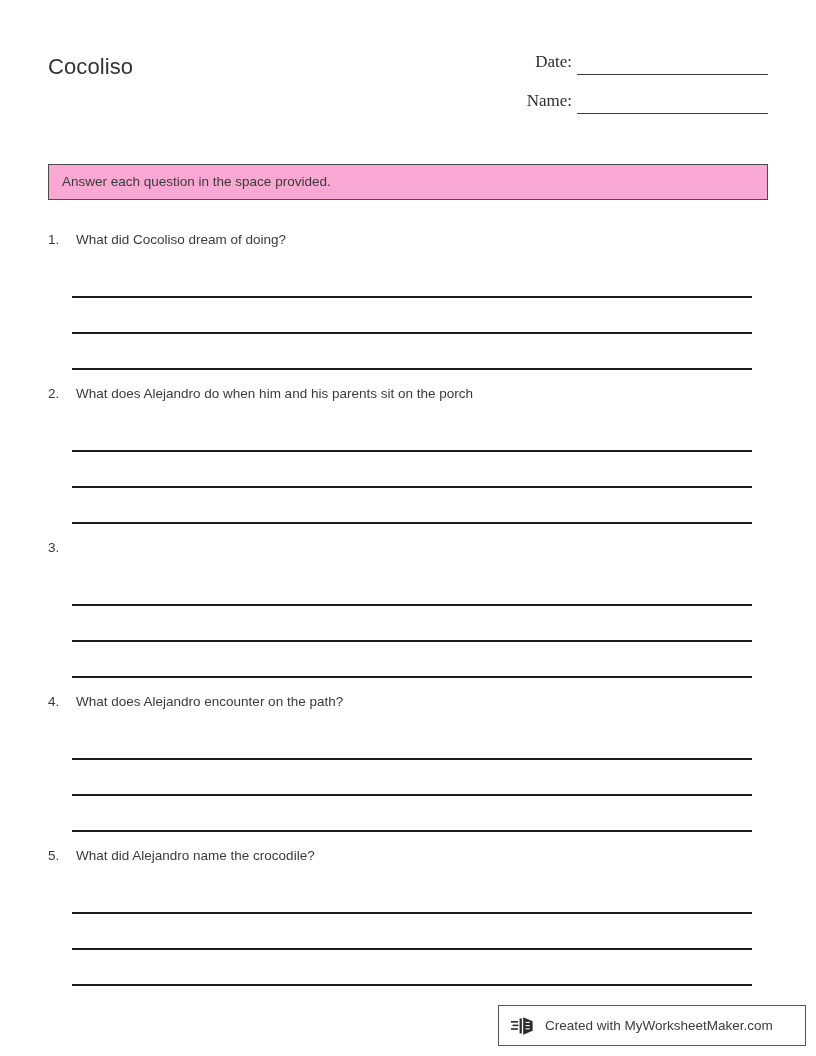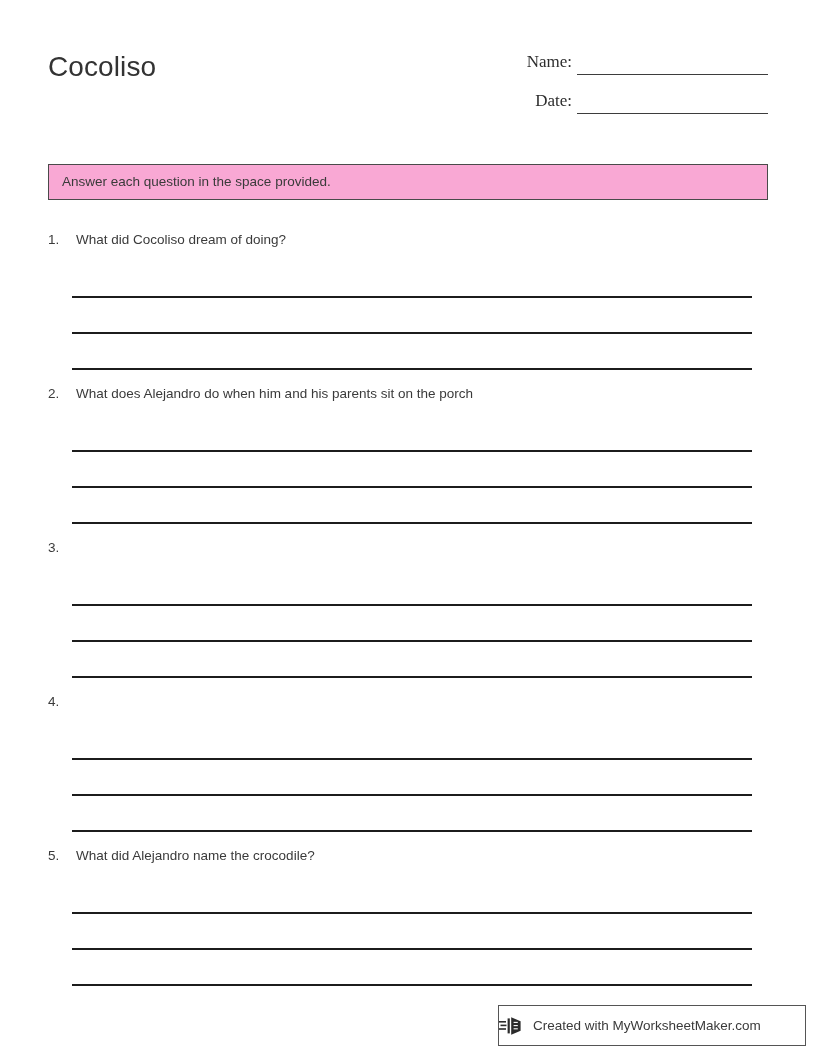--- a/index.html
+++ b/index.html
@@ -27,21 +27,21 @@
     position: absolute;
     left: 0;
     top: 0;
     width: 816px;
     height: 140px;
   }
   .title {
     position: absolute;
     left: 48px;
     top: 48px;
-    font-size: 28px;
+    font-size: 22px;
     font-weight: 400;
     letter-spacing: 0.1px;
     color: #333333;
     line-height: 38px;
     white-space: nowrap;
   }
 
   .namedate {
     position: absolute;
     right: 48px;
@@ -145,20 +145,21 @@
     position: absolute;
     left: 498px;
     top: 1005px;
     width: 308px;
     height: 41px;
     box-sizing: border-box;
     border: 1.2px solid #555555;
     background: #ffffff;
     display: flex;
     align-items: center;
+    padding-left: 12px;
   }
   .footer-logo {
     width: 26px;
     height: 22px;
     flex: 0 0 26px;
     display: block;
   }
   .footer-text {
     margin-left: 8px;
     font-size: 13.5px;
@@ -170,27 +171,27 @@
 </head>
 <body>
 
 <div class="page">
 
   <div class="header">
     <div class="title">Cocoliso</div>
 
     <div class="namedate">
       <div class="nd-row">
+        <span class="nd-label">Date:</span>
+        <span class="nd-line"></span>
+      </div>
+      <div class="nd-row">
         <span class="nd-label">Name:</span>
         <span class="nd-line"></span>
       </div>
-      <div class="nd-row">
-        <span class="nd-label">Date:</span>
-        <span class="nd-line"></span>
-      </div>
     </div>
   </div>
 
   <div class="instruction-box">
     <span class="instruction-text">Answer each question in the space provided.</span>
   </div>
 
   <div class="questions">
 
     <div class="question-block">
@@ -224,20 +225,21 @@
       <div class="answer-lines">
         <div class="answer-line"></div>
         <div class="answer-line"></div>
         <div class="answer-line"></div>
       </div>
     </div>
 
     <div class="question-block">
       <div class="q-head">
         <span class="q-num">4.</span>
+        <span class="q-text">What does Alejandro encounter on the path?</span>
       </div>
       <div class="answer-lines">
         <div class="answer-line"></div>
         <div class="answer-line"></div>
         <div class="answer-line"></div>
       </div>
     </div>
 
     <div class="question-block">
       <div class="q-head">

